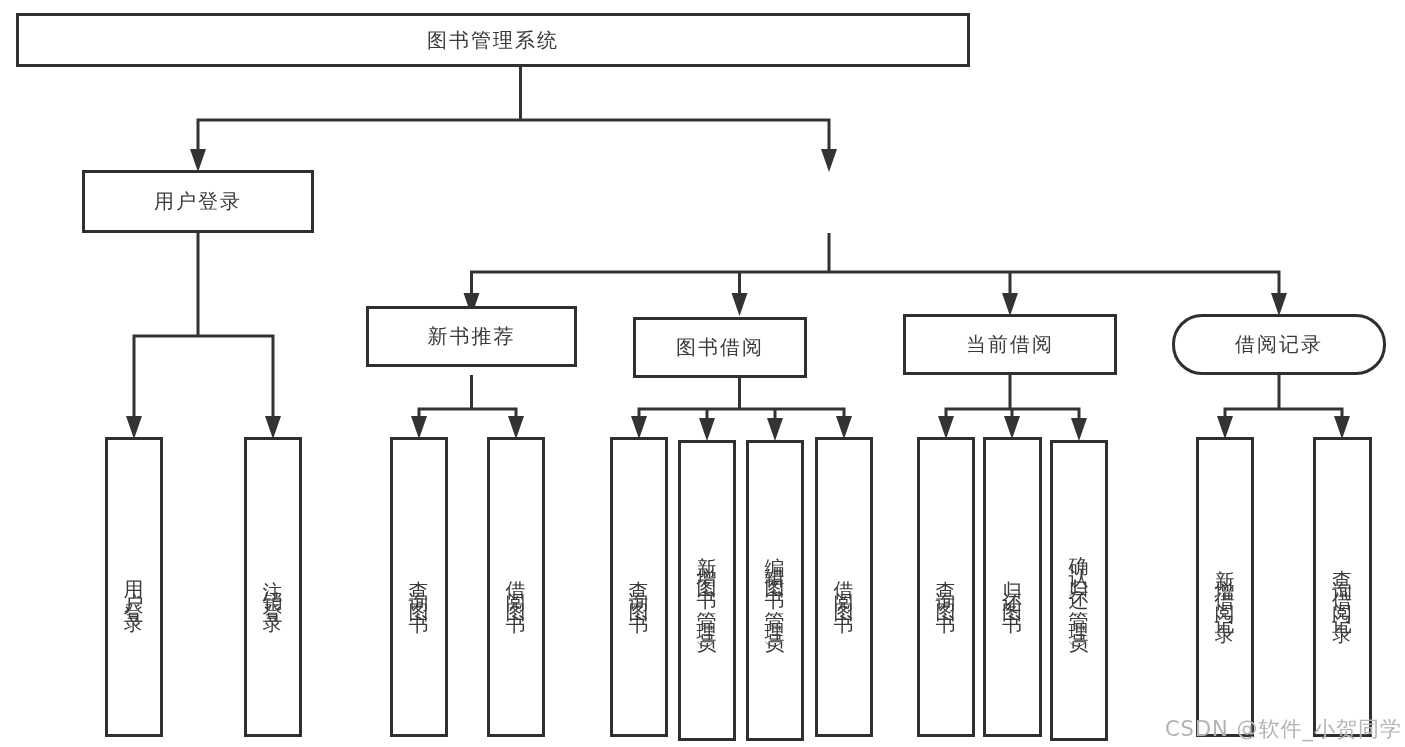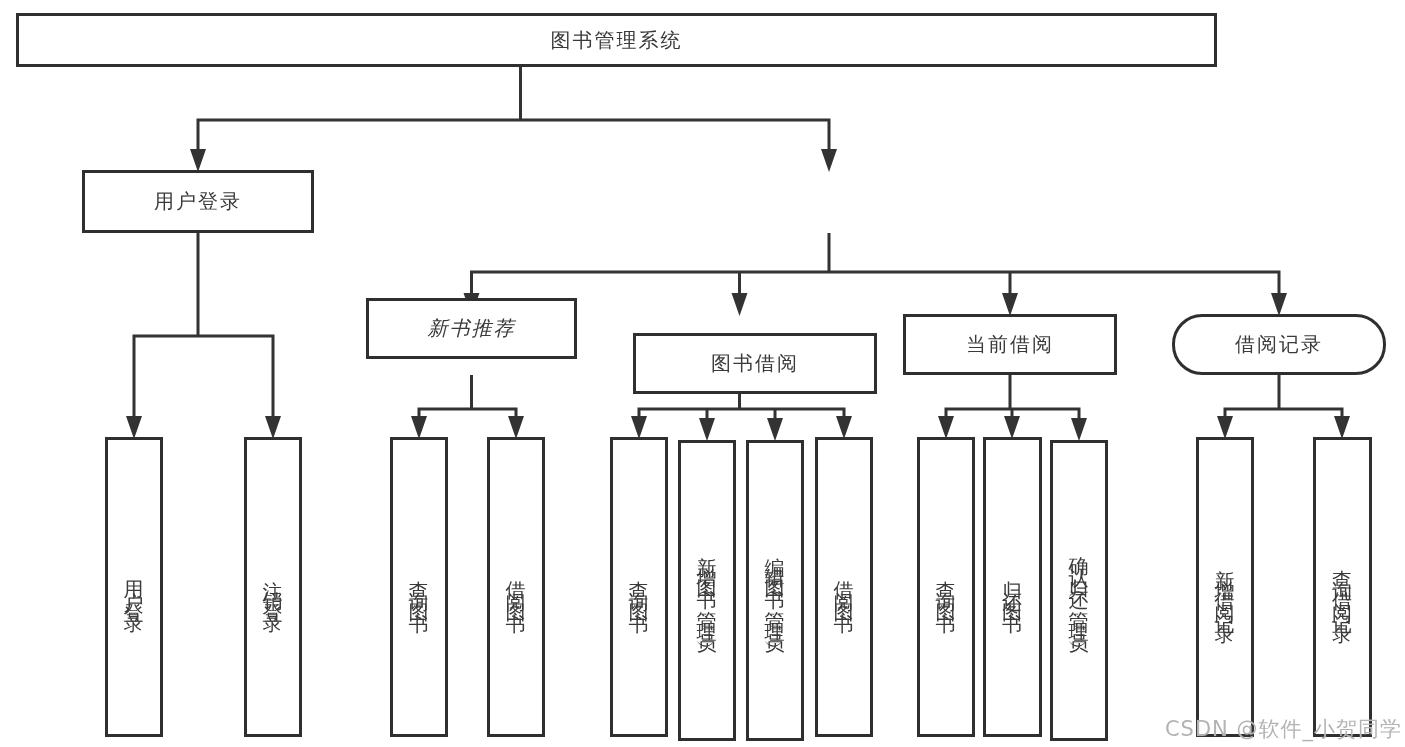--- a/index.html
+++ b/index.html
@@ -103,26 +103,26 @@
       <polygon points="767,418 783,418 775,441"></polygon>
       <polygon points="836,416 852,416 844,439"></polygon>
       <polygon points="938,416 954,416 946,439"></polygon>
       <polygon points="1004,416 1020,416 1012,439"></polygon>
       <polygon points="1071,418 1087,418 1079,441"></polygon>
       <polygon points="1217,416 1233,416 1225,439"></polygon>
       <polygon points="1334,416 1350,416 1342,439"></polygon>
     </g>
   </svg>
 
-  <div class="node" style="left:16px; top:13px; width:1201px; height:54px;">图书管理系统</div>
+  <div class="node" style="left:16px; top:13px; width:954px; height:54px;">图书管理系统</div>
 
   <div class="node" style="left:82px; top:170px; width:232px; height:63px;">用户登录</div>
 
-  <div class="node" style="left:366px; top:298px; width:211px; height:61px;font-style:italic;">新书推荐</div>
-  <div class="node" style="left:633px; top:333px; width:244px; height:61px;">图书借阅</div>
+  <div class="node" style="left:366px; top:306px; width:211px; height:61px;">新书推荐</div>
+  <div class="node" style="left:633px; top:317px; width:174px; height:61px;">图书借阅</div>
   <div class="node" style="left:903px; top:314px; width:214px; height:61px;">当前借阅</div>
   <div class="node" style="left:1172px; top:314px; width:214px; height:61px;border-radius:30px;">借阅记录</div>
 
   <div class="node leaf" style="left:105px; top:437px; width:58px; height:300px;">
     <span class="vtext">用户登录</span>
   </div>
   <div class="node leaf" style="left:244px; top:437px; width:58px; height:300px;">
     <span class="vtext">注销登录</span>
   </div>
 

